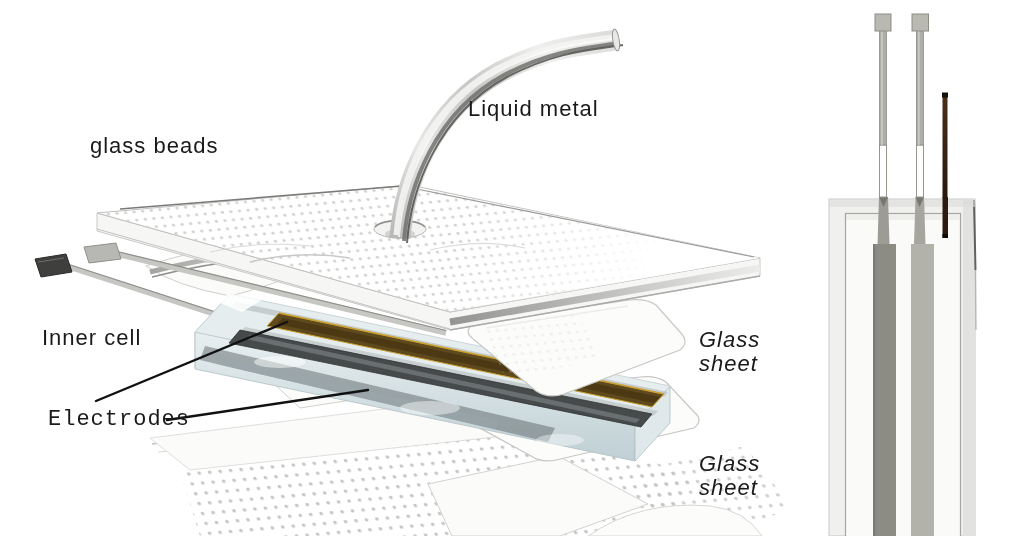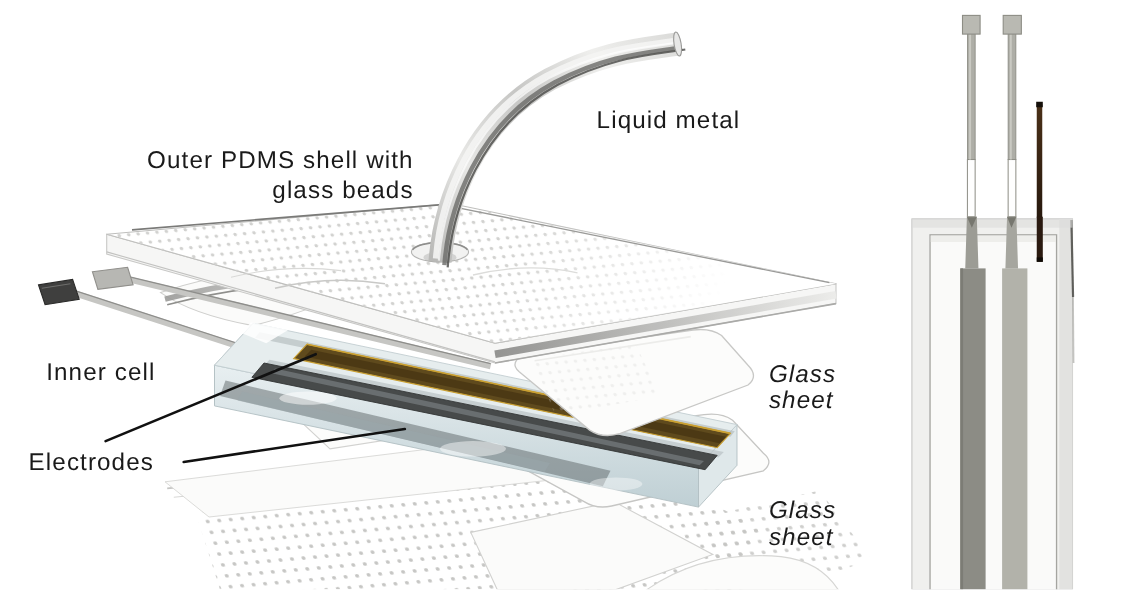--- a/index.html
+++ b/index.html
@@ -7,21 +7,21 @@
     position:relative; width:1024px; height:536px;
     background:#ffffff; overflow:hidden; margin:0 auto;
     font-family:"Liberation Sans", sans-serif;
   }
   .stage svg { position:absolute; left:0; top:0; }
   .lbl {
     position:absolute;
     font-size:22px; line-height:27px; letter-spacing:1px;
     color:#1a1a1a; white-space:nowrap; z-index:5;
   }
-  .lbl.center { text-align:right; }
+  .lbl.center { text-align:left; }
   .lbl.tight  { line-height:24px;font-style:italic; }
   .lbl div { white-space:nowrap; }
 </style>
 </head>
 <body>
 
 <div class="stage">
 
 <svg width="1024" height="536" viewBox="0 0 1024 536">
   <defs>
@@ -187,31 +187,30 @@
     <g>
       <rect x="942.5" y="95" width="5" height="103" fill="url(#wireGrad)"></rect>
       <rect x="942" y="92.5" width="6" height="5" fill="#15100a"></rect>
       <rect x="942.5" y="197" width="5.5" height="41" fill="#2a1a10"></rect>
       <rect x="942.5" y="234" width="5.5" height="4" fill="#0f0a06"></rect>
     </g>
   </g>
 </svg>
 
 <div class="lbl center" style="left:90px; top:132px; width:286px;">
-  <div>Outer PDMS shell with</div>
   <div>glass beads</div>
 </div>
 
 <div class="lbl center" style="left:468px; top:96px; width:205px; line-height:26px;">
   <div>Liquid metal</div>
 </div>
 
 <div class="lbl" style="left:42px; top:324px;">Inner cell</div>
 
-<div class="lbl" style="left:26px; top:406px;">Electrodes</div>
+<div class="lbl" style="left:48px; top:406px;font-family:Liberation Mono, monospace;">Electrodes</div>
 
 <div class="lbl tight" style="left:699px; top:328px;">
   <div>Glass</div>
   <div>sheet</div>
 </div>
 
 <div class="lbl tight" style="left:699px; top:452px;">
   <div>Glass</div>
   <div>sheet</div>
 </div>

